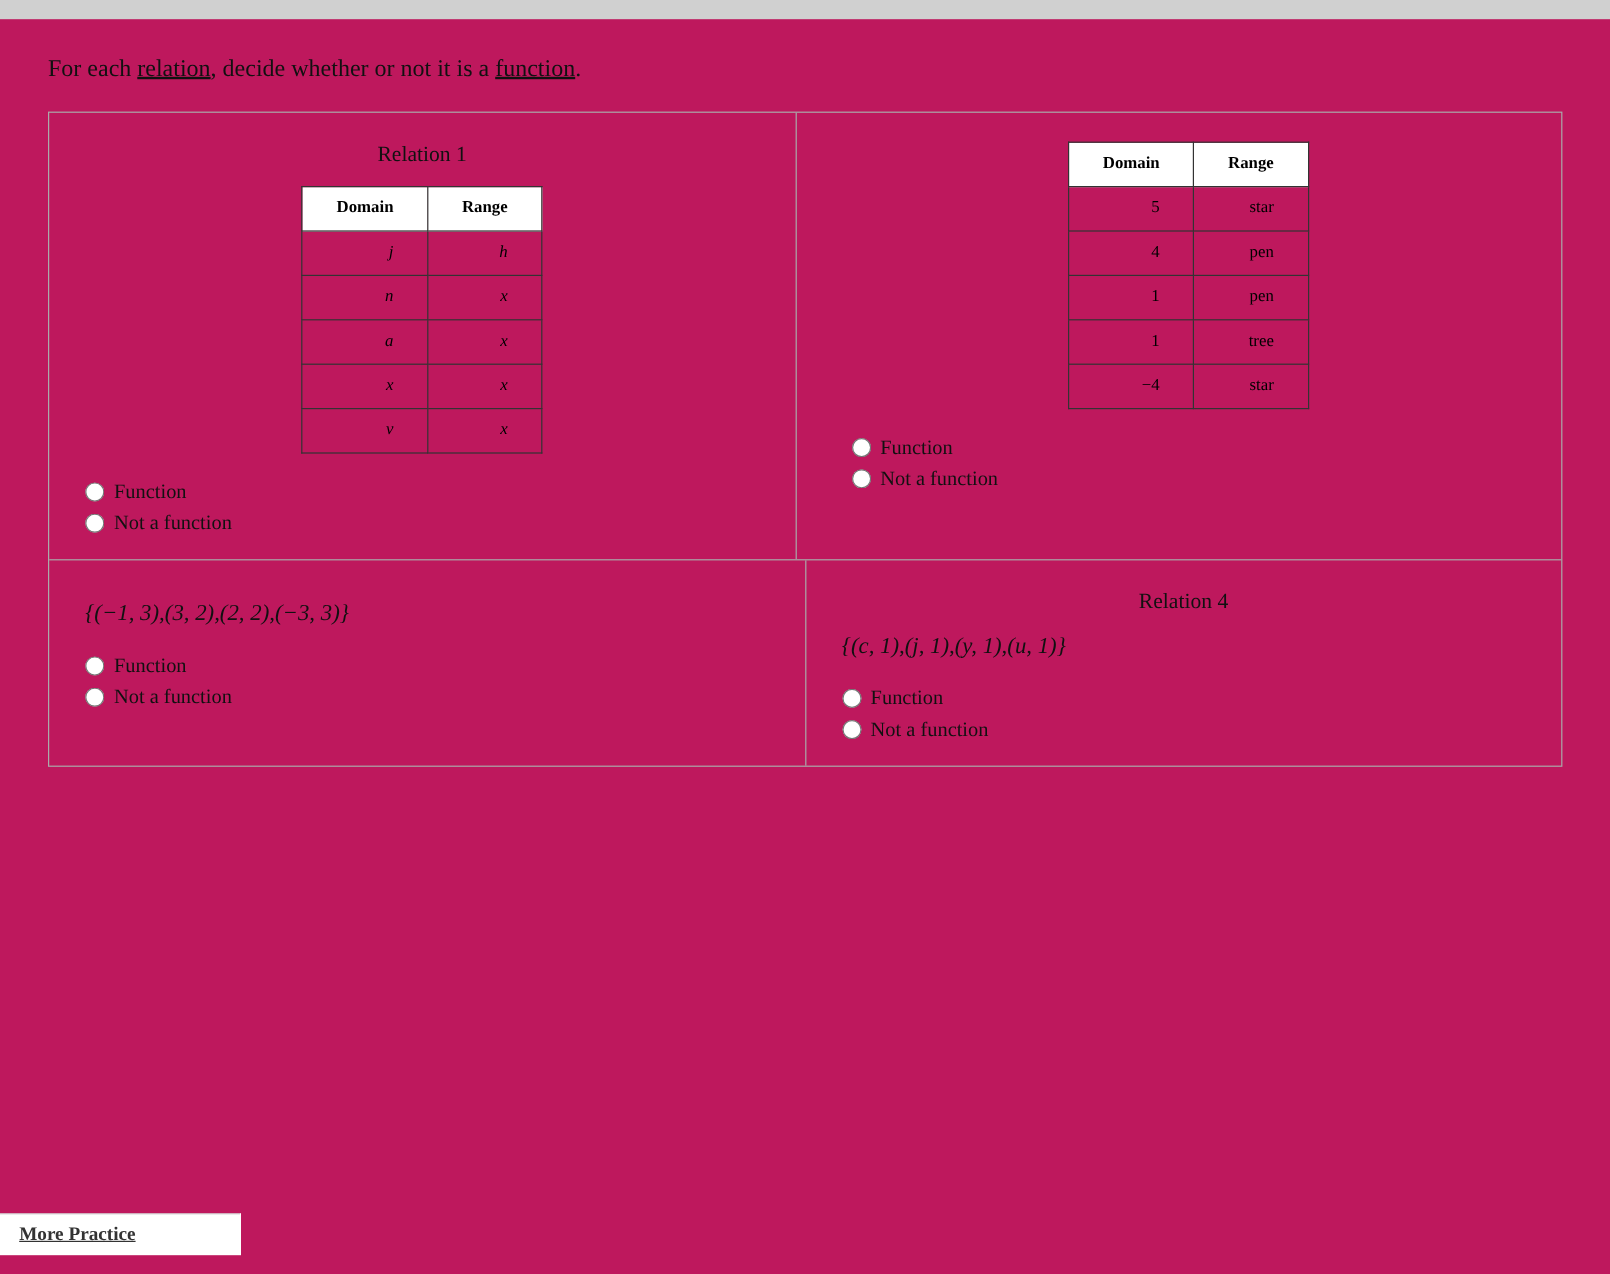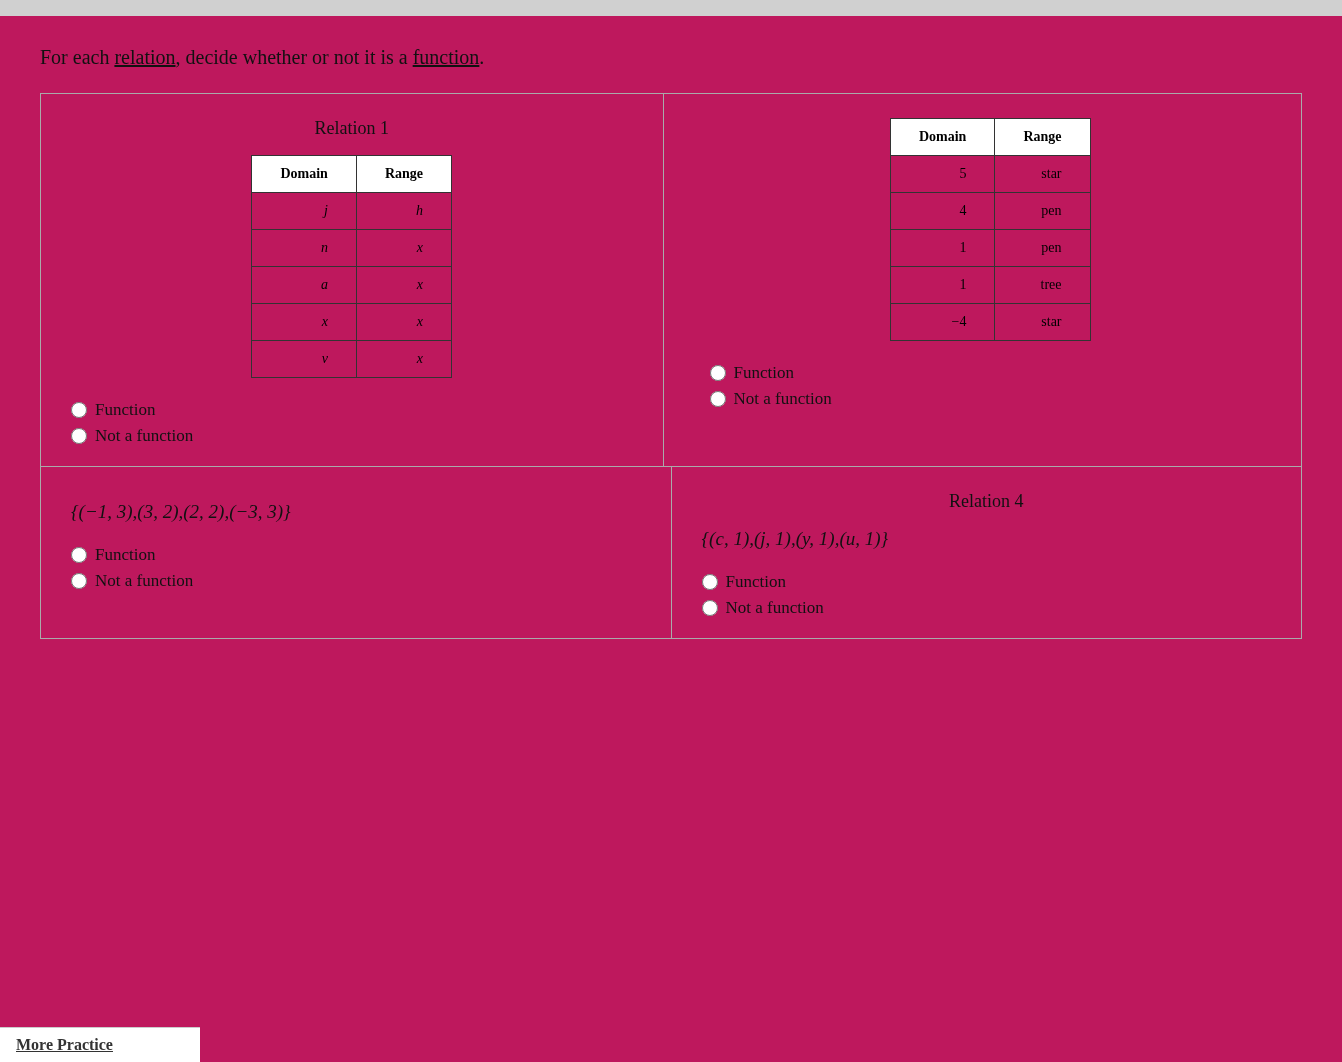--- a/index.html
+++ b/index.html
@@ -94,21 +94,21 @@
     .set-notation {
       font-size: 19px;
       text-align: left;
       margin-top: 10px;
       margin-bottom: 18px;
       color: #111;
       font-style: italic;
     }
     .more-practice {
       position: fixed;
-      bottom: 0;
+      bottom: 16px;
       left: 0;
       width: 200px;
       background: #fff;
       border-top: 1px solid #ccc;
       padding: 8px 16px;
       font-size: 16px;
       color: #333;
       font-weight: bold;
       text-decoration: underline;
       cursor: pointer;

